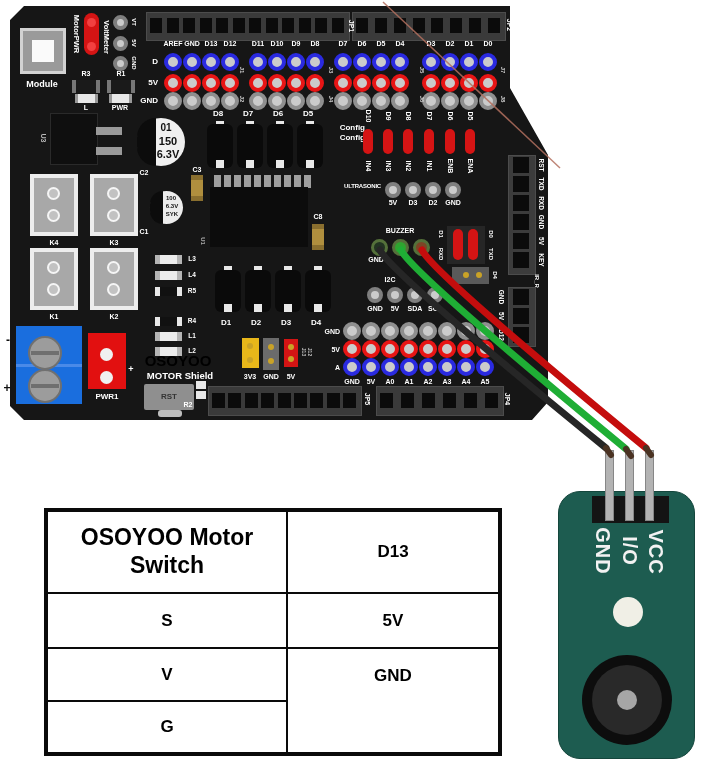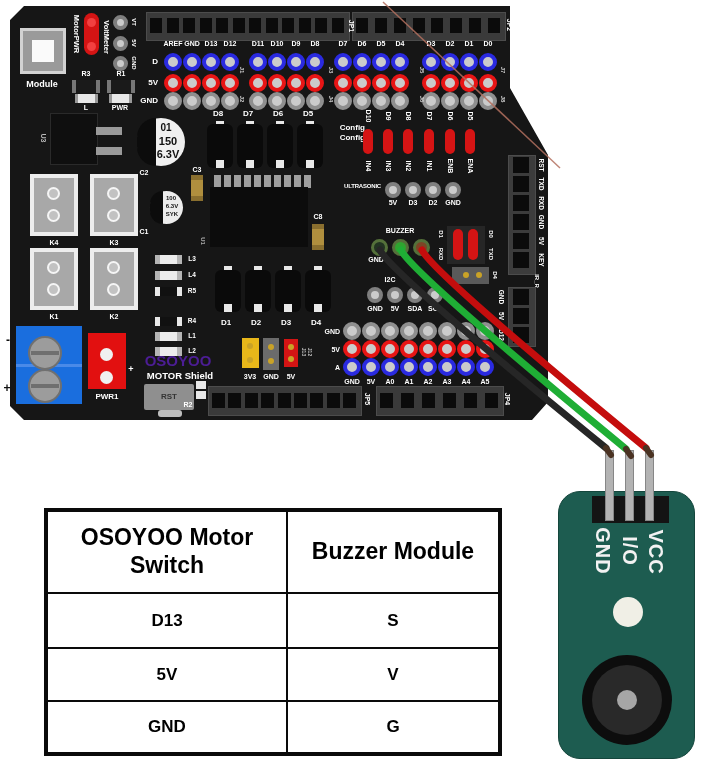--- a/index.html
+++ b/index.html
@@ -53,21 +53,20 @@
     <path d="M380,250 Q390,272 606,448" stroke="#262626" stroke-width="7" fill="none" stroke-linecap="round"></path>
     <line x1="606" y1="448" x2="611" y2="455" stroke="#4a3222" stroke-width="6" stroke-linecap="round"></line>
     <path d="M401,250 Q411,272 626,449" stroke="#1fae35" stroke-width="7" fill="none" stroke-linecap="round"></path>
     <line x1="626" y1="449" x2="631" y2="456" stroke="#4a3222" stroke-width="6" stroke-linecap="round"></line>
     <path d="M422,250 Q432,272 646,448" stroke="#c40d0d" stroke-width="7" fill="none" stroke-linecap="round"></path>
     <line x1="646" y1="448" x2="651" y2="455" stroke="#4a3222" stroke-width="6" stroke-linecap="round"></line>
   </svg>
 
   <div class="tbl">
     <div class="tcell thead">OSOYOO Motor Switch</div>
-    <div class="tcell thead">Buzzer Module</div>
     <div class="tcell tbody">D13</div>
     <div class="tcell tbody">S</div>
     <div class="tcell tbody">5V</div>
     <div class="tcell tbody">V</div>
     <div class="tcell tbody last">GND</div>
     <div class="tcell tbody last">G</div>
   </div>
 <div class="abs" style="left: 146px; top: 12px; width: 202px; height: 27px; background: rgb(58, 58, 58); border: 1px solid rgb(76, 76, 76);"></div>
     <div class="abs" style="left: 150px; top: 18px; width: 12px; height: 15px; background: rgb(11, 11, 11);"></div>
     <div class="abs" style="left: 166.545px; top: 18px; width: 12px; height: 15px; background: rgb(11, 11, 11);"></div>
@@ -430,21 +429,21 @@
     <div class="abs" style="left: 31px; top: 351px; width: 28px; height: 4px; background: rgb(111, 111, 111);"></div>
     <div class="pin" style="left: 28px; top: 369px; width: 34px; height: 34px; background: rgb(156, 156, 156); border: 2px solid rgb(112, 112, 112);"></div>
     <div class="abs" style="left: 31px; top: 384px; width: 28px; height: 4px; background: rgb(111, 111, 111);"></div>
     <div class="lbl" style="left: 8px; top: 340px; font-size: 12px; color: rgb(17, 17, 17); transform: translate(-50%, -50%);">-</div>
     <div class="lbl" style="left: 7px; top: 388px; font-size: 12px; color: rgb(17, 17, 17); transform: translate(-50%, -50%);">+</div>
     <div class="abs" style="left: 88px; top: 333px; width: 38px; height: 56px; background: rgb(226, 16, 16);"></div>
     <div class="pin" style="left: 100px; top: 348px; width: 13px; height: 13px; background: rgb(240, 240, 240); border: 0px;"></div>
     <div class="pin" style="left: 100px; top: 371px; width: 13px; height: 13px; background: rgb(240, 240, 240); border: 0px;"></div>
     <div class="lbl" style="left: 107px; top: 397px; font-size: 8px; color: rgb(255, 255, 255); transform: translate(-50%, -50%);">PWR1</div>
     <div class="lbl" style="left: 131px; top: 369px; font-size: 9px; color: rgb(255, 255, 255); transform: translate(-50%, -50%);">+</div>
-    <div class="lbl" style="left: 178px; top: 360px; font-size: 15px; color: #4c1d95; transform: translate(-50%, -50%);">OSOYOO</div>
+    <div class="lbl" style="left: 178px; top: 360px; font-size: 15px; color: #000000; transform: translate(-50%, -50%);">OSOYOO</div>
     <div class="lbl" style="left: 180px; top: 376px; font-size: 9.5px; color: rgb(255, 255, 255); transform: translate(-50%, -50%);">MOTOR Shield</div>
     <div class="abs" style="left: 144px; top: 384px; width: 50px; height: 26px; background: rgb(143, 143, 143); border-radius: 2px;"></div>
     <div class="lbl" style="left: 169px; top: 397px; font-size: 8px; color: rgb(51, 51, 51); transform: translate(-50%, -50%);">RST</div>
     <div class="abs" style="left: 158px; top: 410px; width: 24px; height: 7px; background: rgb(189, 189, 189); border-radius: 3px;"></div>
     <div class="abs" style="left: 196px; top: 381px; width: 10px; height: 8px; background: rgb(232, 232, 232);"></div>
     <div class="abs" style="left: 196px; top: 391px; width: 10px; height: 8px; background: rgb(232, 232, 232);"></div>
     <div class="lbl" style="left: 188px; top: 404px; font-size: 7px; color: rgb(255, 255, 255); transform: translate(-50%, -50%);">R2</div>
   </div>
 
 </body></html>

